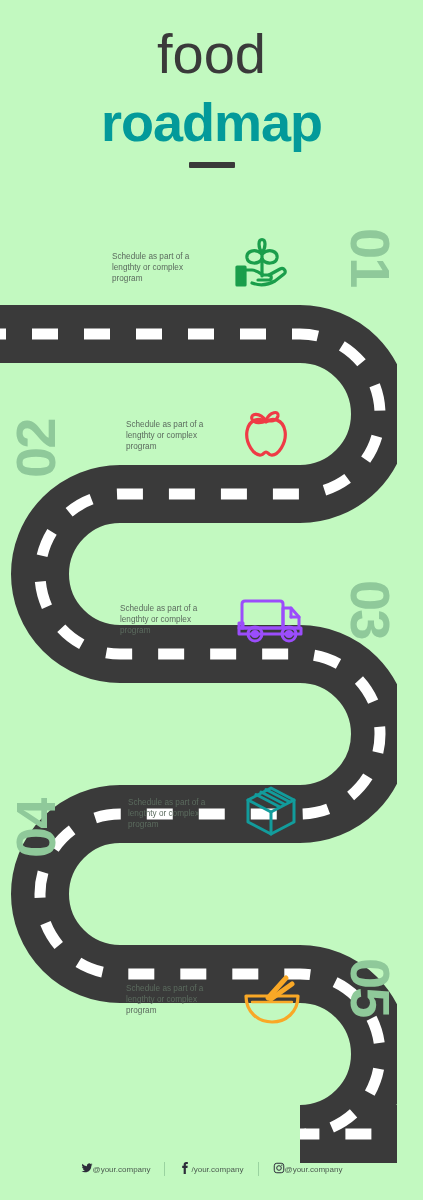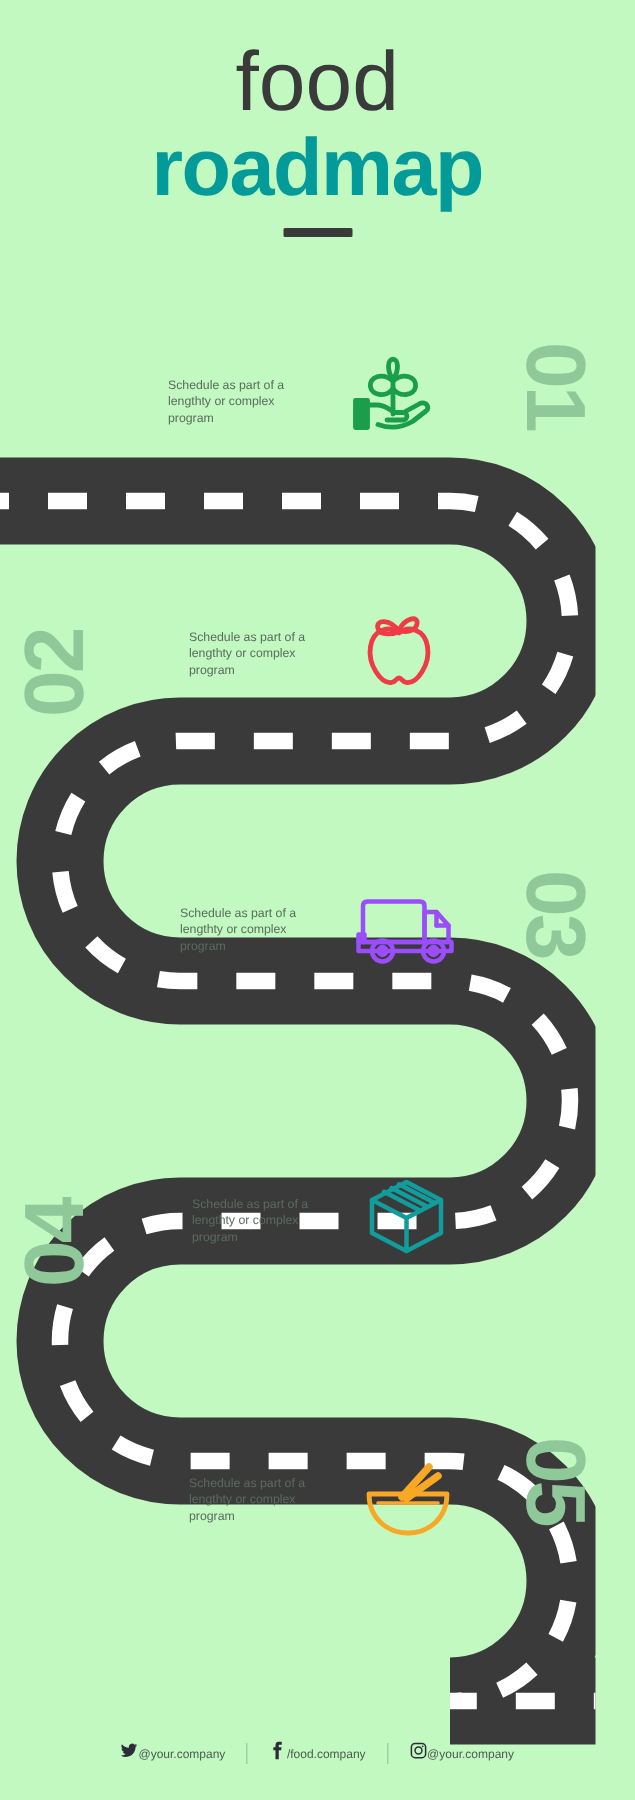--- a/index.html
+++ b/index.html
@@ -37,21 +37,21 @@
     color: #3a3a3a;
     letter-spacing: 0px;
   }
   .title-line2 {
     font-family: "Liberation Sans", sans-serif;
     font-size: 54px;
     line-height: 56px;
     font-weight: 700;
     color: #039a9a;
     letter-spacing: -1px;
-    margin-top: 2px;
+    margin-top: 12px;
   }
   .title-rule {
     width: 46px;
     height: 6px;
     background: #3a3a3a;
     margin: 12px auto 0 auto;
     border-radius: 1px;
   }
   .subtitle {
     width: 300px;
@@ -261,21 +261,21 @@
     </div>
 
     <div class="divider"></div>
 
     <div class="social">
       <span>
         <svg width="12" height="12" viewBox="0 0 24 24" fill="#2d2d3a">
           <path d="M15.1 4.2h2.6V0h-3.6c-3 0-4.8 1.9-4.8 5v2.6H6.4v4.2h2.9V24h4.4V11.8h3.2l.5-4.2h-3.7V5.6c0-1 .4-1.4 1.4-1.4z"></path>
         </svg>
       </span>
-      <span class="social-label">/food.company</span>
+      <span class="social-label">/your.company</span>
     </div>
 
     <div class="divider"></div>
 
     <div class="social">
       <span>
         <svg width="12" height="12" viewBox="0 0 24 24" fill="none" stroke="#2d2d3a" stroke-width="2">
           <rect x="2.5" y="2.5" width="19" height="19" rx="5"></rect>
           <circle cx="12" cy="12" r="4.6"></circle>
           <circle cx="17.6" cy="6.4" r="1.2" fill="#2d2d3a" stroke="none"></circle>

